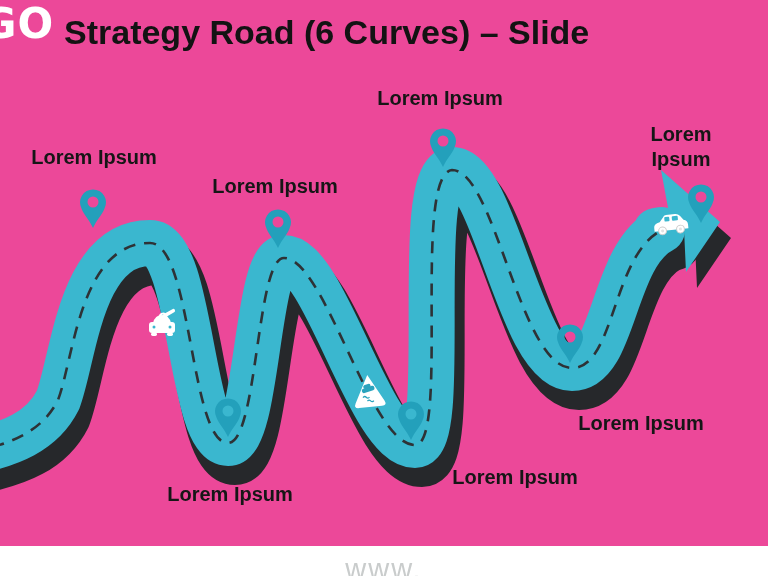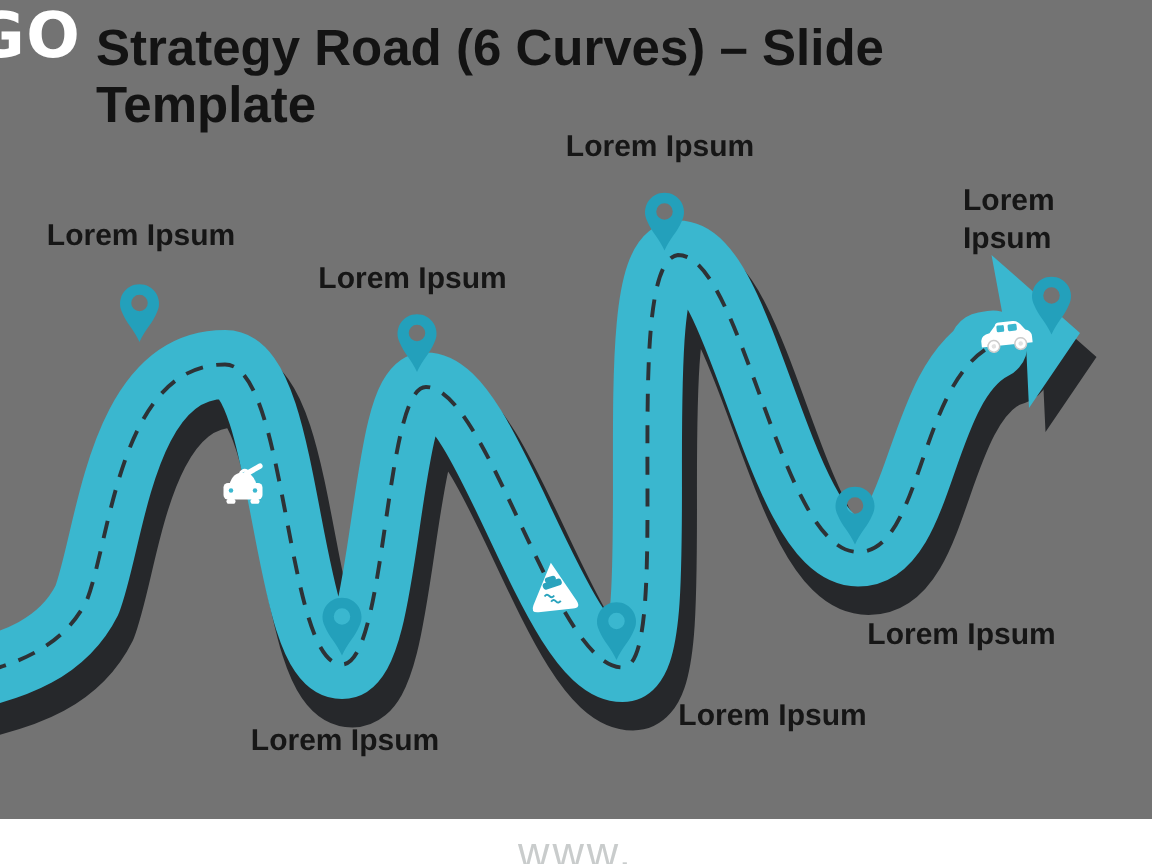--- a/index.html
+++ b/index.html
@@ -1,52 +1,51 @@
 <!DOCTYPE html>
 <html><head>
 <meta charset="utf-8">
 <style>
   html,body{margin:0;padding:0;background:#888;}
   #stage{
     position:relative;width:768px;height:576px;overflow:hidden;
-    background:#737373;font-family:"Liberation Sans",sans-serif;
+    background:#ec4899;font-family:"Liberation Sans",sans-serif;
   }
   #logo{
     position:absolute;left:-18px;top:0px;color:#ffffff;
     font:700 42px/48px "DejaVu Sans",sans-serif;letter-spacing:1px;
   }
   #title{
     position:absolute;left:64px;top:13px;width:660px;color:#131313;
     font:700 34px/38px "Liberation Sans",sans-serif;letter-spacing:0px;
   }
   svg.roadmap{position:absolute;left:0;top:0;}
   .ms-label{
     position:absolute;transform:translateX(-50%);
     font:700 20px/22px "Liberation Sans",sans-serif;color:#161616;
-    white-space:nowrap;
+    white-space:nowrap;text-align:center;
   }
   .ms-label.two-line{white-space:normal;width:78px;line-height:25px;}
   #footer{
     position:absolute;left:0;top:530px;width:768px;height:46px;background:#ffffff;
     display:flex;align-items:center;justify-content:center;
     font:400 29px "Liberation Sans",sans-serif;letter-spacing:2px;margin-top:16px;
   }
   #footer .muted{color:#c9cccc;}
   #footer .brand{color:#20394a;}
 </style>
 </head>
 <body>
 
 <div id="stage">
 
   <div id="logo">GO</div>
 
   <div id="title">
     <div>Strategy Road (6 Curves) – Slide</div>
-    <div>Template</div>
   </div>
 
   <svg class="roadmap" width="768" height="576" viewBox="0 0 768 576">
     <defs>
       <path id="pin" fill-rule="evenodd" d="M 0 0 C -3.5 -8 -9 -13 -11.5 -19.5 A 13 13 0 1 1 11.5 -19.5 C 9 -13 3.5 -8 0 0 Z
            M -5.5 -26 a 5.5 5.5 0 1 0 11 0 a 5.5 5.5 0 1 0 -11 0 Z"></path>
     </defs>
 
     <path d="M -28 452 C 10 444 42 432 58 400 C 74 358 80 243 150 243 C 192 243 190 443 228 443 C 258 443 256 258 284 258 C 325 258 370 445 415 445 C 450 445 412 175 452 170 C 495 170 520 368 572 368 C 615 368 612 255 662 230 L 668 228" fill="none" stroke="#26282b" stroke-width="52" stroke-linecap="round" stroke-linejoin="round" transform="translate(7,16)"></path>
     <path d="M 720 222 L 661 170 L 671 224 L 684 229 L 686 272 Z" fill="#26282b" transform="translate(11,16)"></path>

